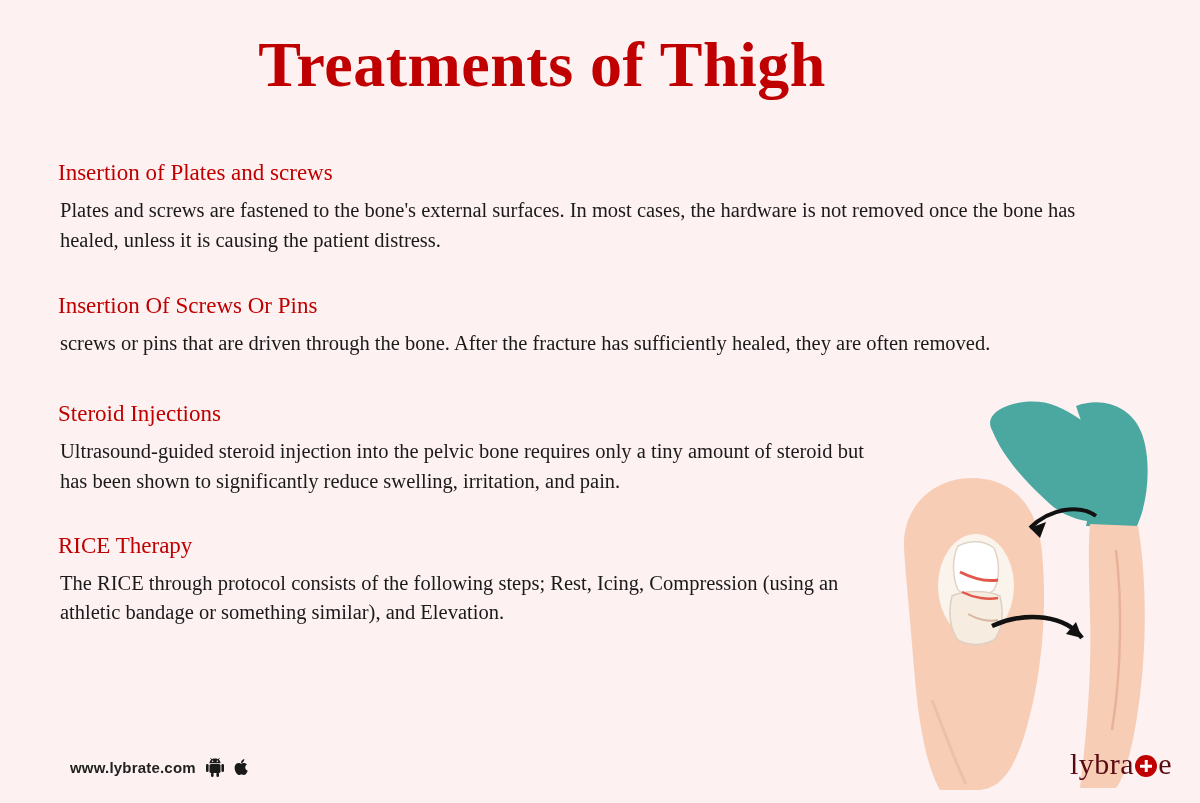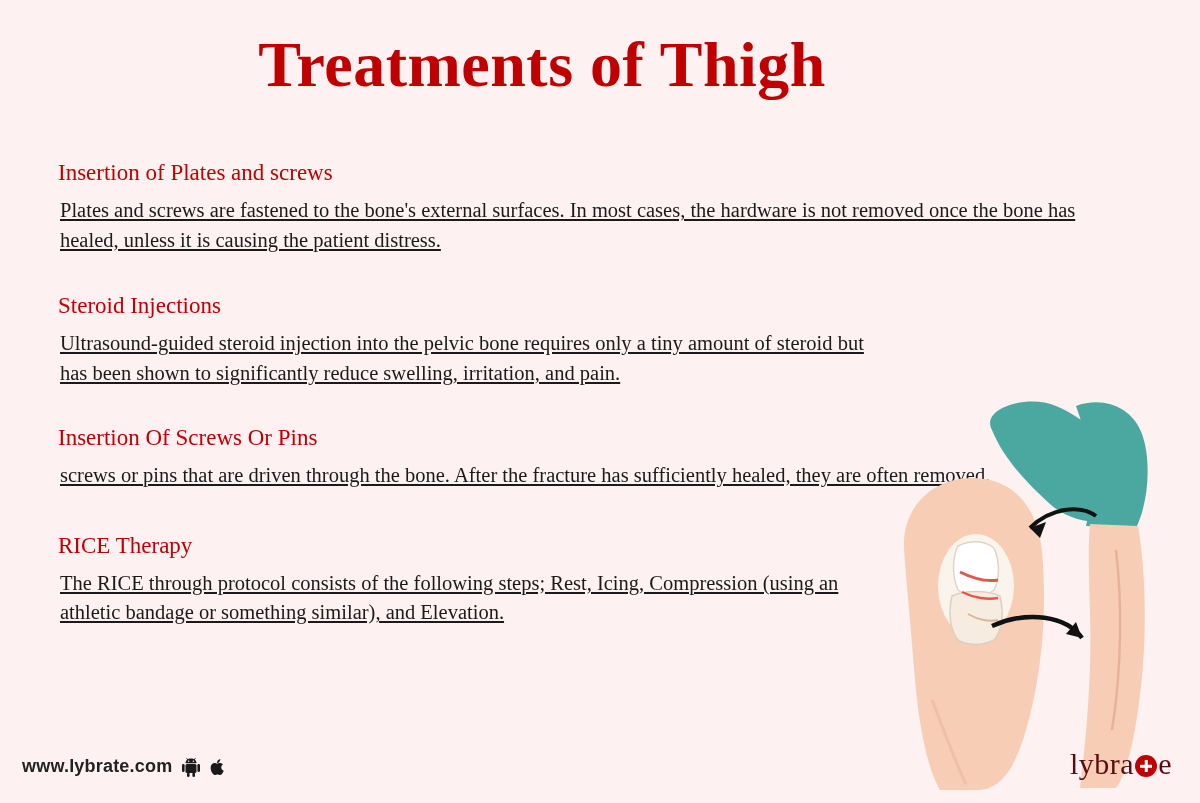--- a/index.html
+++ b/index.html
@@ -50,44 +50,44 @@
     margin: 0 0 10px 2px;
   }
 
   .section-body {
     font-family: "Liberation Serif", serif;
     font-size: 20.5px;
     color: #1a1a1a;
     line-height: 1.45;
     margin: 0 0 0 4px;
     max-width: 1085px;
-    text-decoration: underline;
   }
 
   .sec-1 { margin-bottom: 38px; }
   .sec-2 { margin-bottom: 42px; }
   .sec-3 { margin-bottom: 36px; }
   .sec-3 .section-body, .sec-4 .section-body { max-width: 830px; }
   .sec-1 .section-body { max-width: 1020px; }
 
   
   .footer-left {
     position: absolute;
     left: 22px;
     bottom: 26px;
     display: flex;
     align-items: center;
     gap: 10px;
   }
   .site-url {
     font-family: "Liberation Sans", sans-serif;
-    font-size: 18px;
+    font-size: 15px;
     font-weight: bold;
     color: #222;
     letter-spacing: 0.2px;
+    margin-left: 48px;
   }
   .store-icon { display: inline-flex; align-items: center; }
 
   .brand-logo {
     position: absolute;
     right: 28px;
     bottom: 22px;
     display: flex;
     align-items: baseline;
     font-family: "Liberation Serif", serif;
@@ -136,28 +136,28 @@
 
   <div class="page-title">Treatments of Thigh</div>
 
   <div class="content">
 
     <div class="section sec-1">
       <div class="section-heading">Insertion of Plates and screws</div>
       <div class="section-body">Plates and screws are fastened to the bone's external surfaces. In most cases, the hardware is not removed once the bone has healed, unless it is causing the patient distress.</div>
     </div>
 
+    <div class="section sec-2">
+      <div class="section-heading">Insertion Of Screws Or Pins</div>
+      <div class="section-body">screws or pins that are driven through the bone. After the fracture has sufficiently healed, they are often removed.</div>
+    </div>
+
     <div class="section sec-3">
       <div class="section-heading">Steroid Injections</div>
       <div class="section-body">Ultrasound-guided steroid injection into the pelvic bone requires only a tiny amount of steroid but has been shown to significantly reduce swelling, irritation, and pain.</div>
-    </div>
-
-    <div class="section sec-2">
-      <div class="section-heading">Insertion Of Screws Or Pins</div>
-      <div class="section-body">screws or pins that are driven through the bone. After the fracture has sufficiently healed, they are often removed.</div>
     </div>
 
     <div class="section sec-4">
       <div class="section-heading">RICE Therapy</div>
       <div class="section-body">The RICE through protocol consists of the following steps; Rest, Icing, Compression (using an athletic bandage or something similar), and Elevation.</div>
     </div>
 
   </div>
 
   <div class="illustration">

